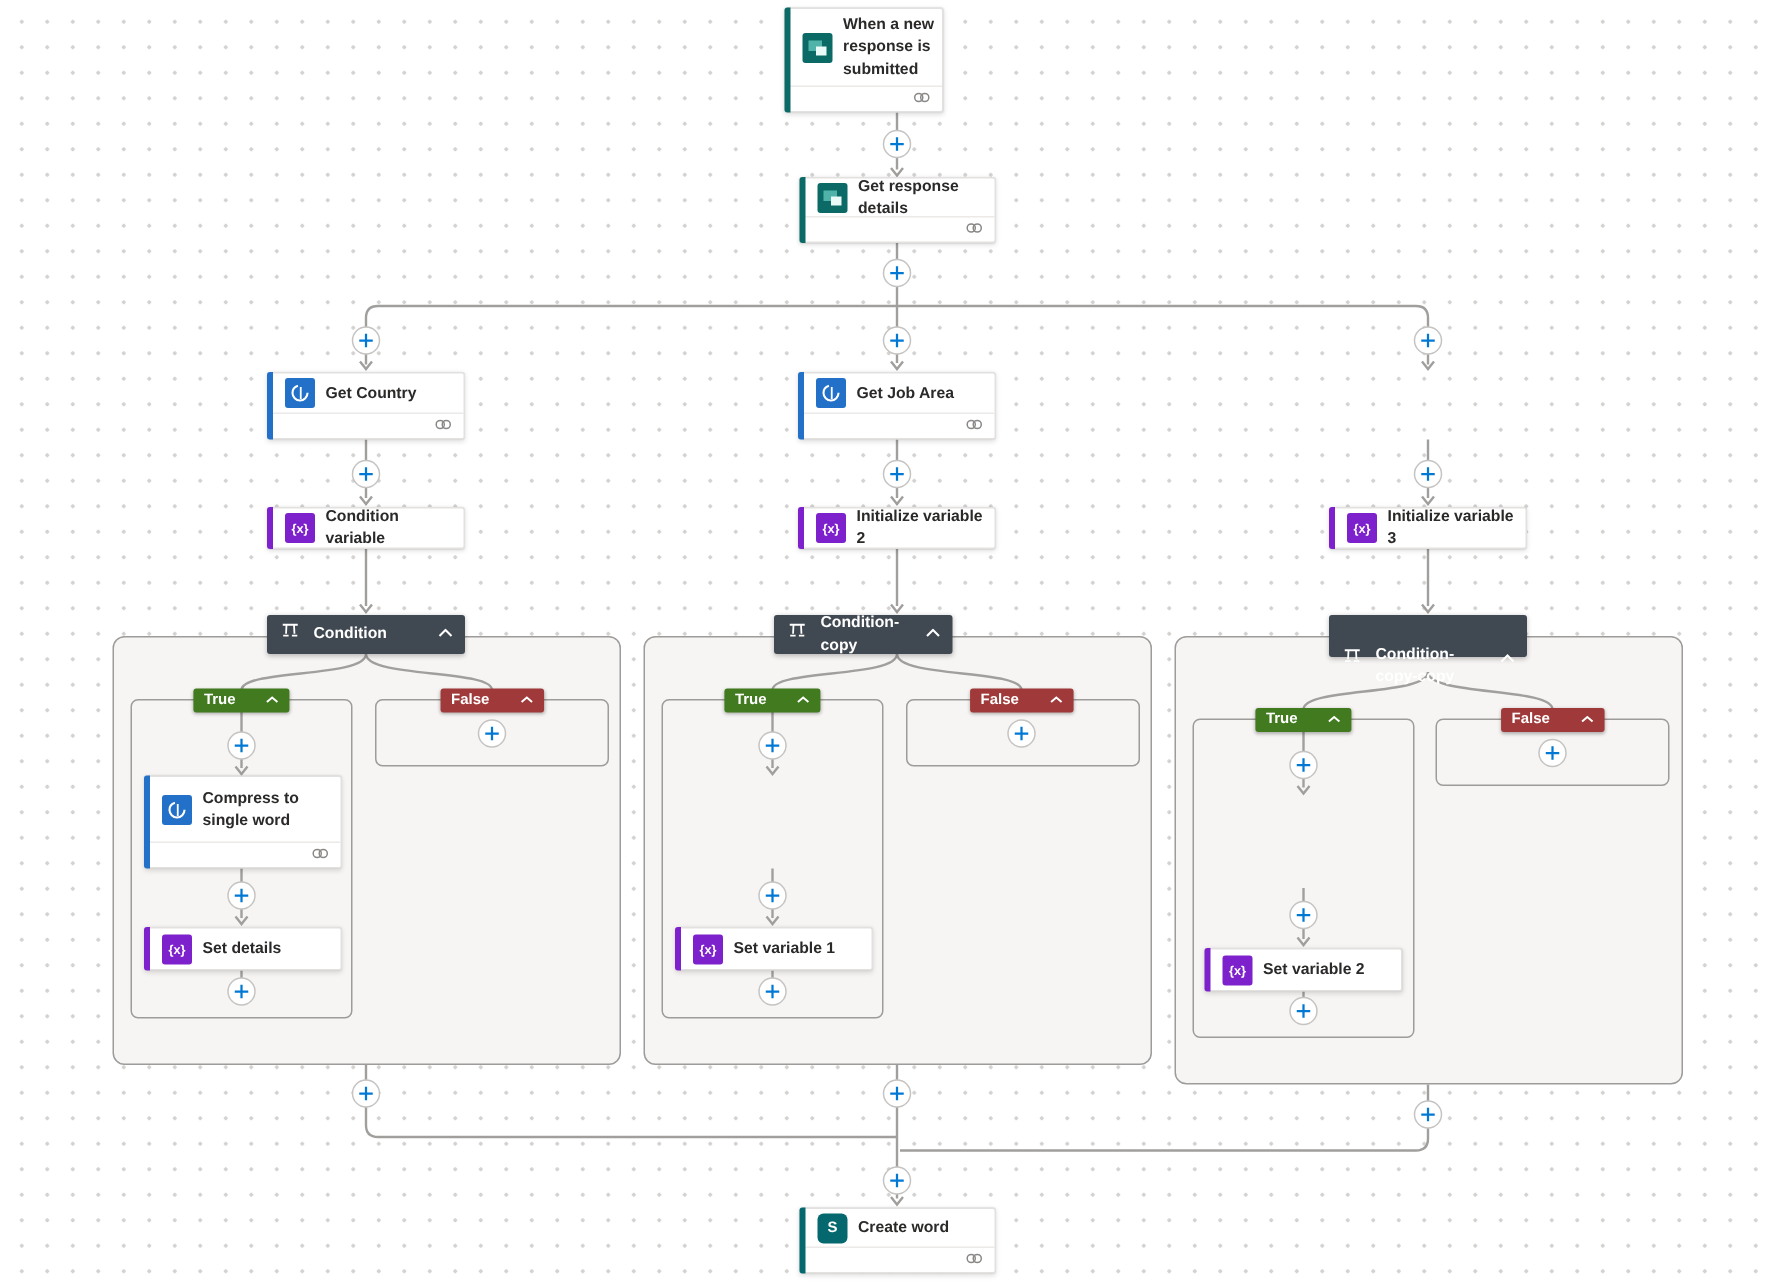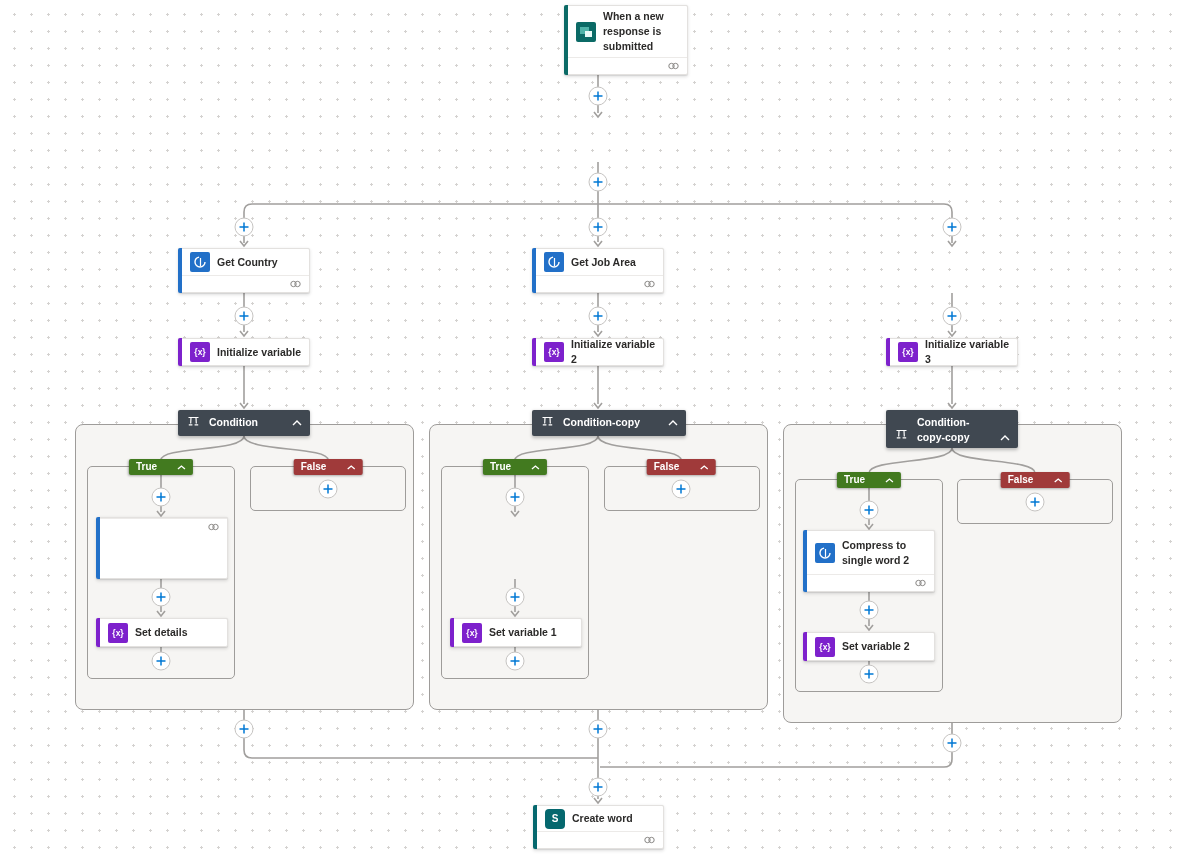--- a/index.html
+++ b/index.html
@@ -115,41 +115,61 @@
     <path d="M869,592 V626"></path>
       <path d="M865,625 L869,630 L873,625"></path>
     <path d="M869,661 V667"></path>
 
     <path d="M244,710 V750 Q244,758 252,758 H598"></path>
     <path d="M952,723 V759 Q952,767 944,767 H600"></path>
     <path d="M598,710 V799"></path>
       <path d="M594,798 L598,803 L602,798"></path>
   </svg>
 
-  <div class="card" style="left:564px;top:5px;width:124px;height:70px">
+  <div class="card" style="left:523px;top:5px;width:106px;height:70px">
     <span class="accent" style="background:#0b6a66"></span>
     <div class="card-main">
       <span class="nicon" style="background:#0b6a66">
         <svg width="20" height="20">
             <rect x="4" y="5" width="9" height="7" fill="#4fb3a9"></rect>
             <rect x="9" y="9" width="7" height="6" fill="#eafaf8"></rect>
           </svg>
       </span>
       <span class="card-label">When a new response is submitted</span>
     </div>
     <div class="card-footer">
       <span>
         <svg width="13" height="10">
             <circle cx="4.5" cy="5" r="2.7" stroke="#8a8886" fill="none"></circle>
             <circle cx="8.5" cy="5" r="2.7" stroke="#8a8886" fill="none"></circle>
           </svg>
       </span>
     </div>
   </div>
 
+  <div class="card" style="left:533px;top:118px;width:131px;height:44px">
+    <span class="accent" style="background:#0b6a66"></span>
+    <div class="card-main">
+      <span class="nicon" style="background:#0b6a66">
+        <svg width="20" height="20">
+            <rect x="4" y="5" width="9" height="7" fill="#4fb3a9"></rect>
+            <rect x="9" y="9" width="7" height="6" fill="#eafaf8"></rect>
+          </svg>
+      </span>
+      <span class="card-label">Get response details</span>
+    </div>
+    <div class="card-footer">
+      <span>
+        <svg width="13" height="10">
+            <circle cx="4.5" cy="5" r="2.7" stroke="#8a8886" fill="none"></circle>
+            <circle cx="8.5" cy="5" r="2.7" stroke="#8a8886" fill="none"></circle>
+          </svg>
+      </span>
+    </div>
+  </div>
 
   <div class="card" style="left:178px;top:248px;width:132px;height:45px">
     <span class="accent" style="background:#2270c8"></span>
     <div class="card-main">
       <span class="nicon" style="background:#2270c8">
         <svg width="20" height="20">
             <circle cx="10" cy="10" r="5" stroke="#fff" stroke-width="1.4" fill="none" stroke-dasharray="22 9"></circle>
             <path d="M10.5 6 V14" stroke="#fff" stroke-width="1.2"></path>
           </svg>
       </span>
@@ -184,21 +204,21 @@
           </svg>
       </span>
     </div>
   </div>
 
 
   <div class="card" style="left:178px;top:338px;width:132px;height:28px">
     <span class="accent" style="background:#7d21cc"></span>
     <div class="card-main">
       <span class="nicon" style="background:#7d21cc;font-size:8.5px">{x}</span>
-      <span class="card-label">Initialize variable</span>
+      <span class="card-label">Condition variable</span>
     </div>
   </div>
   <div class="card" style="left:532px;top:338px;width:132px;height:28px">
     <span class="accent" style="background:#7d21cc"></span>
     <div class="card-main">
       <span class="nicon" style="background:#7d21cc;font-size:8.5px">{x}</span>
       <span class="card-label">Initialize variable 2</span>
     </div>
   </div>
   <div class="card" style="left:886px;top:338px;width:132px;height:28px">
@@ -216,35 +236,35 @@
         </svg>
     </span>
     <span class="hlabel">Condition</span>
     <span>
       <svg width="10" height="6">
           <path d="M1 5 L5 1 L9 5" stroke="#fff" stroke-width="1.4" fill="none"></path>
         </svg>
     </span>
   </div>
 
-  <div class="cond-header" style="left:532px;top:410px;width:154px;height:26px">
+  <div class="cond-header" style="left:516px;top:410px;width:119px;height:26px">
     <span>
       <svg width="15" height="14">
           <path d="M2.5 3.5 H12.5 M5 3.5 L4.7 9.5 M10 3.5 L10.3 9.5 M2.8 10.8 H6.4 M8.6 10.8 H12.2" stroke="#fff" stroke-width="1.2" fill="none"></path>
         </svg>
     </span>
     <span class="hlabel">Condition-copy</span>
     <span>
       <svg width="10" height="6">
           <path d="M1 5 L5 1 L9 5" stroke="#fff" stroke-width="1.4" fill="none"></path>
         </svg>
     </span>
   </div>
 
-  <div class="cond-header" style="left:886px;top:410px;width:132px;height:38px;align-items:flex-end;padding-top:5px">
+  <div class="cond-header" style="left:886px;top:410px;width:132px;height:28px;align-items:flex-start;padding-top:19px">
     <span style="margin-top:1px">
       <svg width="15" height="14">
           <path d="M2.5 3.5 H12.5 M5 3.5 L4.7 9.5 M10 3.5 L10.3 9.5 M2.8 10.8 H6.4 M8.6 10.8 H12.2" stroke="#fff" stroke-width="1.2" fill="none"></path>
         </svg>
     </span>
     <span class="hlabel">Condition-copy-copy</span>
     <span style="margin-top:3px">
       <svg width="10" height="6">
           <path d="M1 5 L5 1 L9 5" stroke="#fff" stroke-width="1.4" fill="none"></path>
         </svg>
@@ -283,39 +303,28 @@
   </div>
   <div class="badge b-false" style="left:1035px;top:472px">
     <span>False</span>
     <span><svg width="9" height="5">
           <path d="M1 4 L4.5 1 L8 4" stroke="#fff" stroke-width="1.3" fill="none"></path>
         </svg></span>
   </div>
 
   <div class="card" style="left:96px;top:517px;width:132px;height:62px">
     <span class="accent" style="background:#2270c8"></span>
-    <div class="card-footer">
-      <span>
-        <svg width="13" height="10">
-            <circle cx="4.5" cy="5" r="2.7" stroke="#8a8886" fill="none"></circle>
-            <circle cx="8.5" cy="5" r="2.7" stroke="#8a8886" fill="none"></circle>
-          </svg>
-      </span>
-    </div>
-  </div>
-  <div class="card" style="left:803px;top:530px;width:132px;height:62px">
-    <span class="accent" style="background:#2270c8"></span>
     <div class="card-main">
       <span class="nicon" style="background:#2270c8">
         <svg width="20" height="20">
             <circle cx="10" cy="10" r="5" stroke="#fff" stroke-width="1.4" fill="none" stroke-dasharray="22 9"></circle>
             <path d="M10.5 6 V14" stroke="#fff" stroke-width="1.2"></path>
           </svg>
       </span>
-      <span class="card-label">Compress to single word 2</span>
+      <span class="card-label">Compress to single word</span>
     </div>
     <div class="card-footer">
       <span>
         <svg width="13" height="10">
             <circle cx="4.5" cy="5" r="2.7" stroke="#8a8886" fill="none"></circle>
             <circle cx="8.5" cy="5" r="2.7" stroke="#8a8886" fill="none"></circle>
           </svg>
       </span>
     </div>
   </div>

